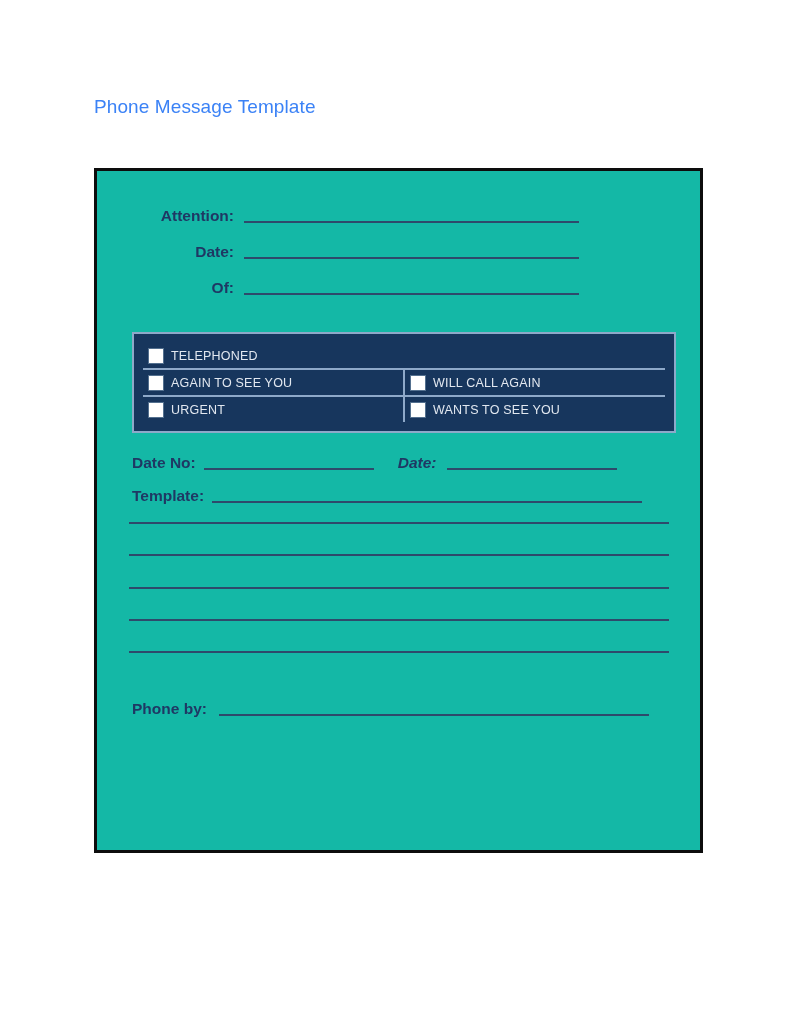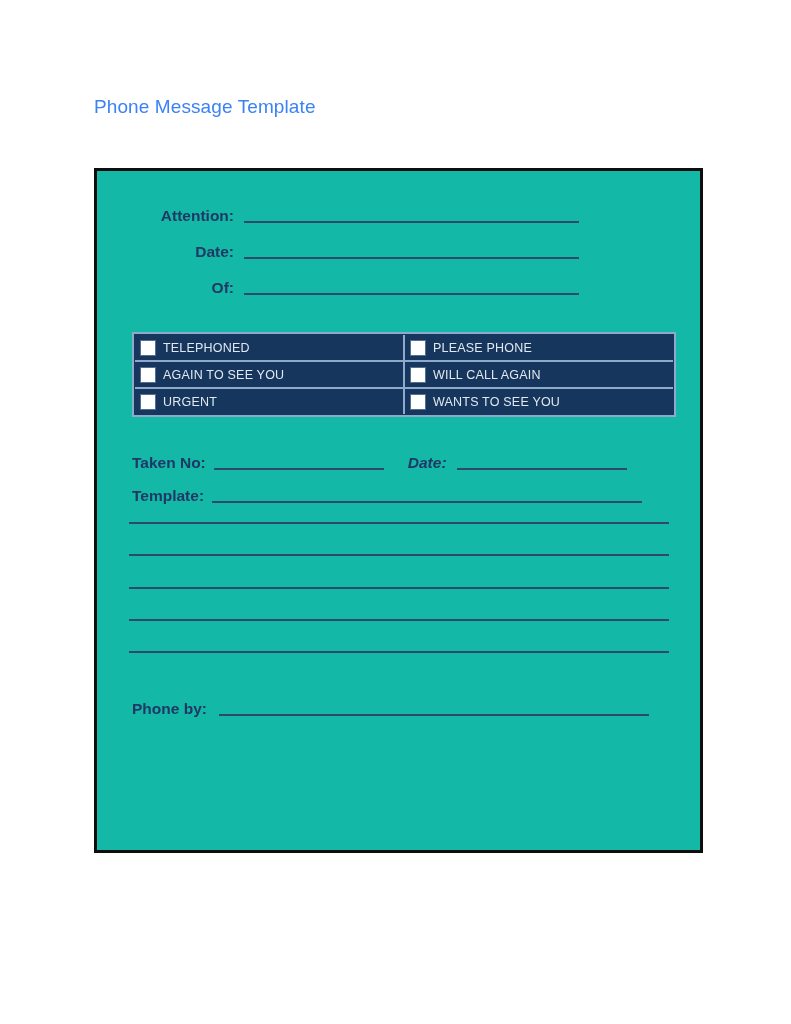--- a/index.html
+++ b/index.html
@@ -76,21 +76,21 @@
 
   
   .check-table {
     position: absolute;
     left: 35px;
     top: 161px;
     width: 544px;
     background: #17365d;
     border: 2px solid #8ea9c9;
     box-sizing: border-box;
-    padding: 1px;
+    padding: 9px;
   }
   .check-row {
     display: flex;
     height: 25px;
   }
   .check-row + .check-row { border-top: 2px solid #8ea9c9; }
   .check-cell {
     display: flex;
     align-items: center;
     flex: 1 1 50%;
@@ -167,24 +167,20 @@
     <span class="rule"></span>
   </div>
 
   <div class="check-table">
 
     <div class="check-row">
       <div class="check-cell">
         <span class="checkbox"></span>
         <span class="check-label">TELEPHONED</span>
       </div>
-      <div class="check-cell">
-        <span class="checkbox"></span>
-        <span class="check-label">PLEASE PHONE</span>
-      </div>
     </div>
 
     <div class="check-row">
       <div class="check-cell">
         <span class="checkbox"></span>
         <span class="check-label">AGAIN TO SEE YOU</span>
       </div>
       <div class="check-cell">
         <span class="checkbox"></span>
         <span class="check-label">WILL CALL AGAIN</span>
@@ -198,21 +194,21 @@
       </div>
       <div class="check-cell">
         <span class="checkbox"></span>
         <span class="check-label">WANTS TO SEE YOU</span>
       </div>
     </div>
 
   </div>
 
   <div class="field-row" id="row-phone">
-    <span class="field-label phone-lbl">Taken No:</span>
+    <span class="field-label phone-lbl">Date No:</span>
     <span class="rule phone-rule"></span>
     <span class="field-label date-lbl">Date:</span>
     <span class="rule date-rule"></span>
   </div>
 
   <div class="field-row" id="row-message">
     <span class="field-label msg-lbl">Template:</span>
     <span class="rule msg-rule"></span>
   </div>
 

